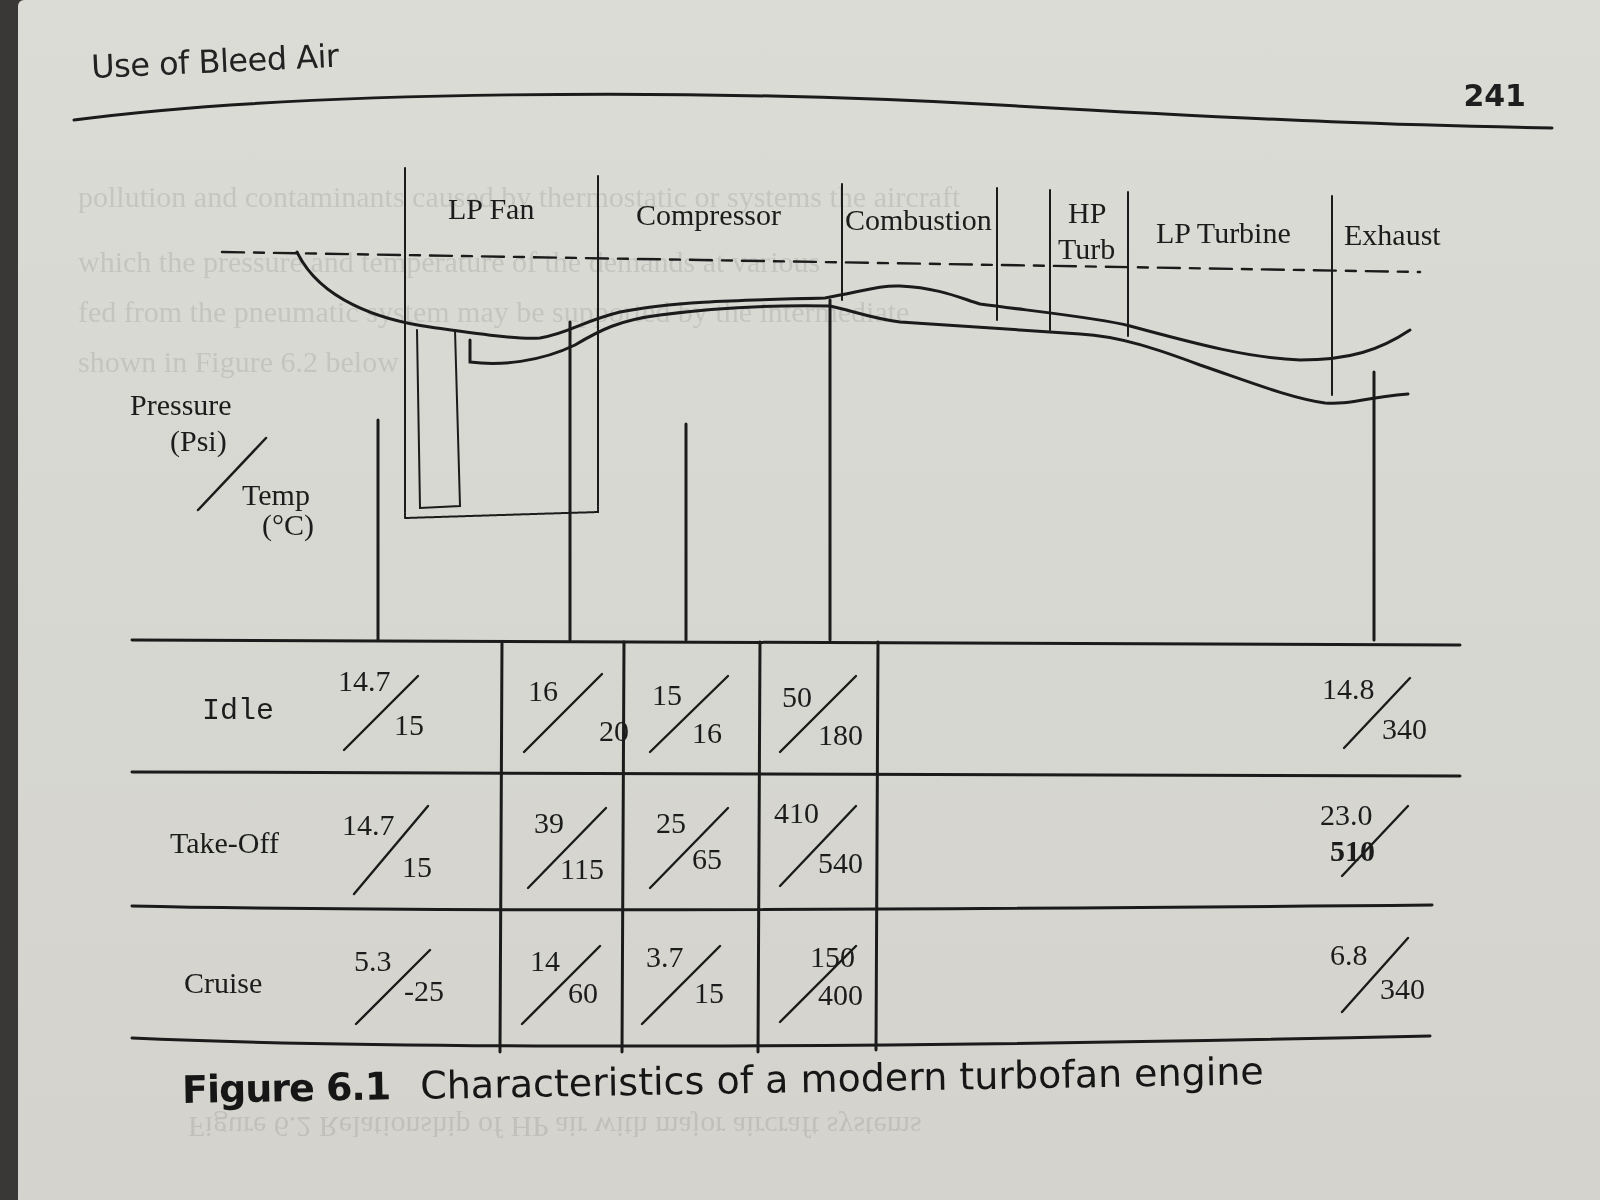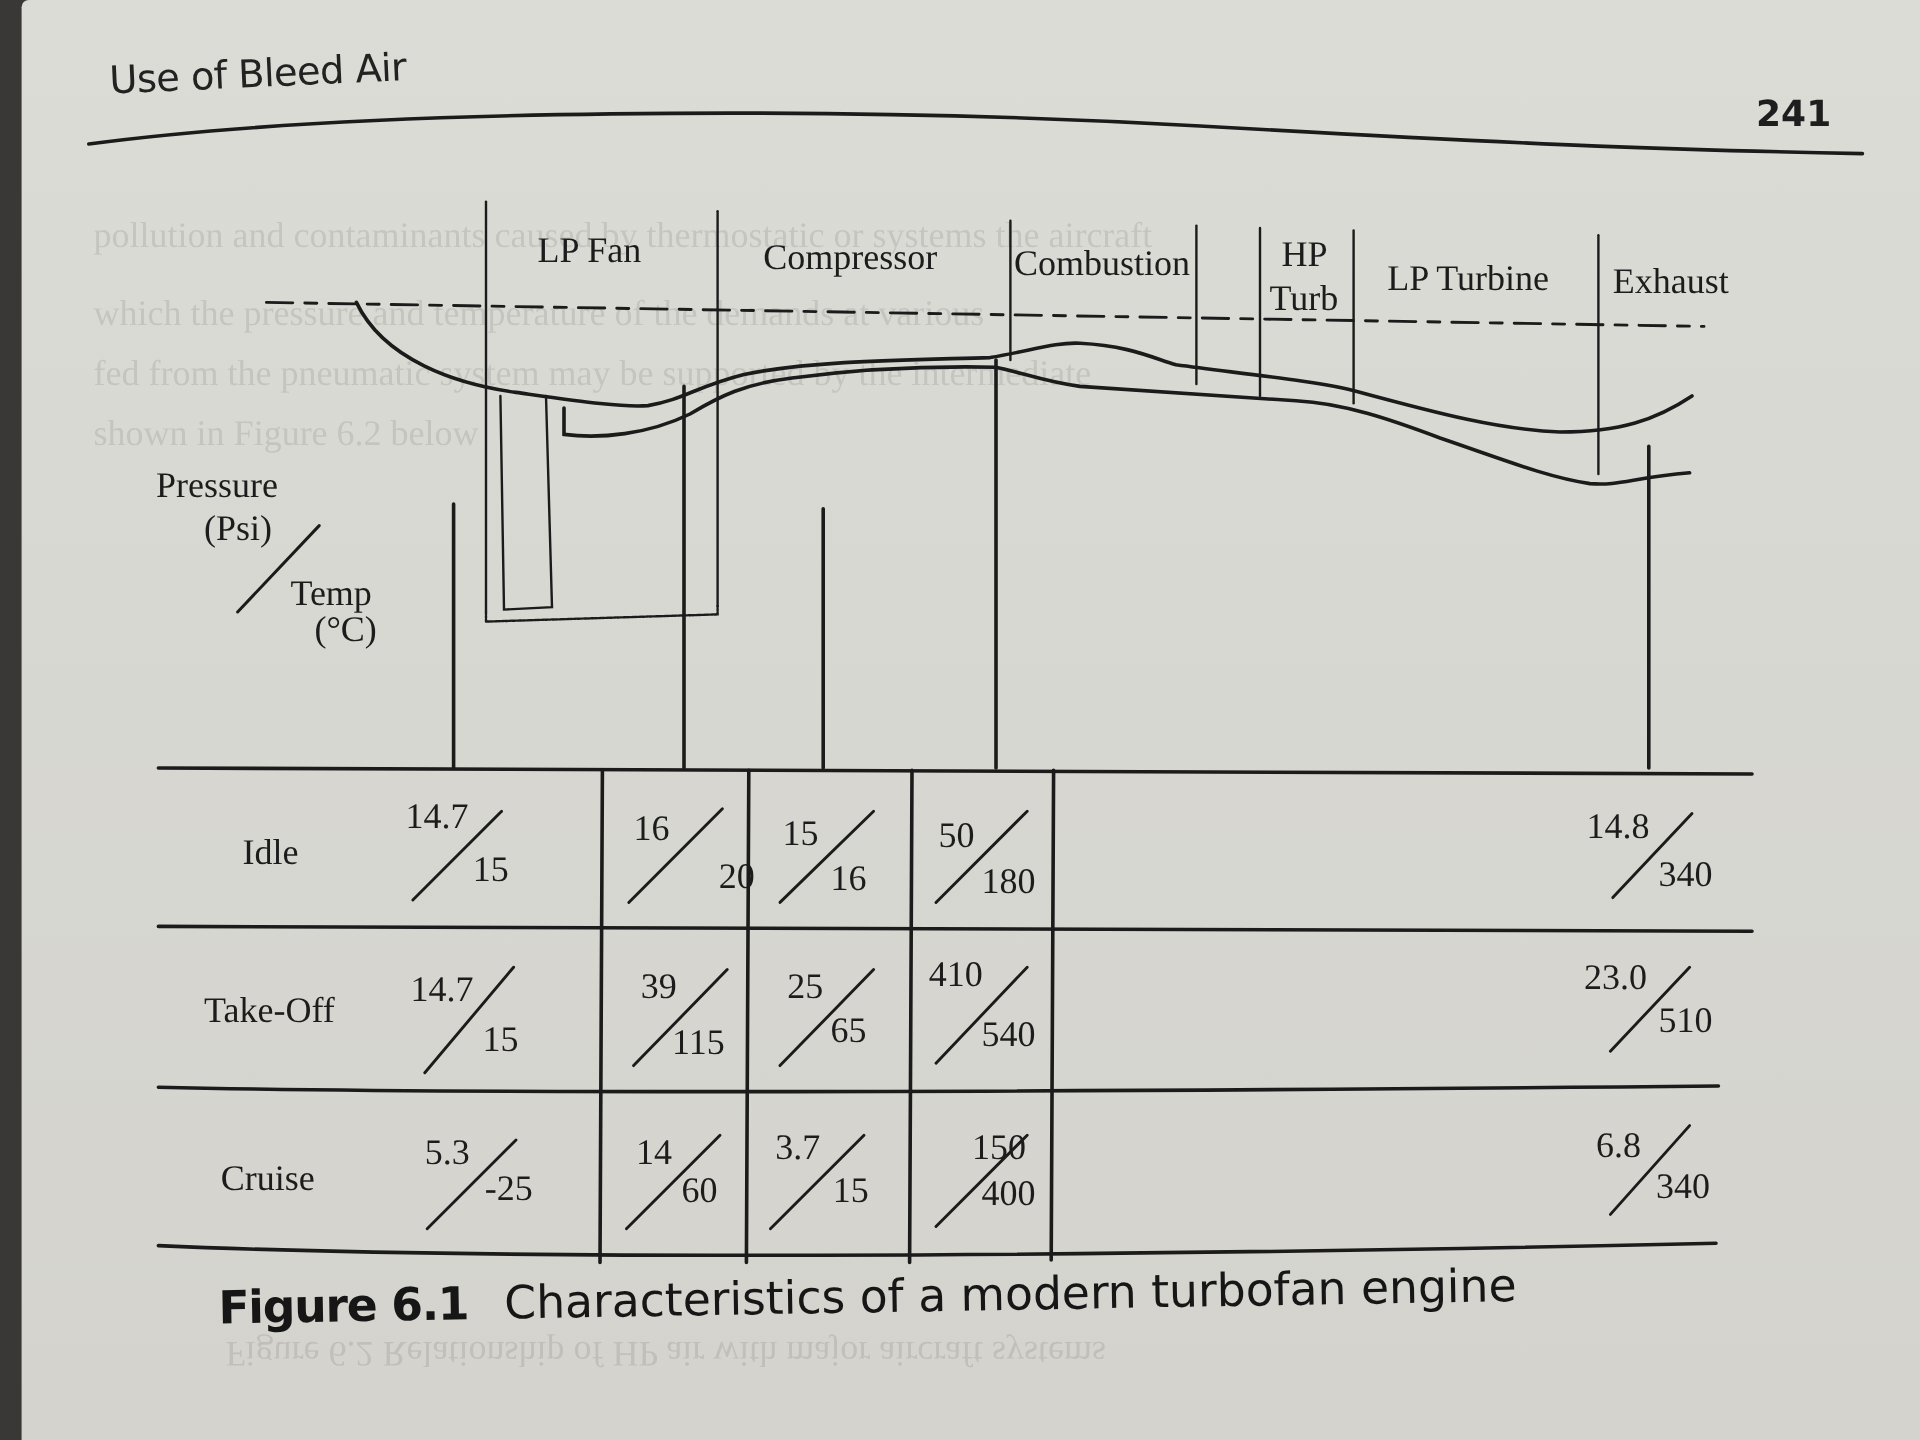--- a/index.html
+++ b/index.html
@@ -122,21 +122,21 @@
 <div class="lbl sec-lbl" style="left:1068px;top:196px;">HP</div>
 <div class="lbl sec-lbl" style="left:1058px;top:232px;">Turb</div>
 <div class="lbl sec-lbl" style="left:1156px;top:216px;text-align:center;">LP Turbine</div>
 <div class="lbl sec-lbl" style="left:1344px;top:218px;text-align:right;">Exhaust</div>
 
 <div class="lbl num" style="left:130px;top:388px;">Pressure</div>
 <div class="lbl num" style="left:170px;top:424px;">(Psi)</div>
 <div class="lbl num" style="left:242px;top:454px;margin-top:24px;">Temp</div>
 <div class="lbl num" style="left:262px;top:508px;">(°C)</div>
 
-<div class="lbl row-lbl" style="left:202px;top:694px;">Idle</div>
+<div class="lbl row-lbl" style="left:202px;top:694px;font-family:Liberation Mono, monospace;">Idle</div>
 <div class="lbl row-lbl" style="left:170px;top:826px;">Take-Off</div>
 <div class="lbl row-lbl" style="left:184px;top:966px;">Cruise</div>
 
 <div class="lbl num" style="left:338px;top:664px;">14.7</div>
 <div class="lbl num" style="left:394px;top:708px;">15</div>
 <div class="lbl num" style="left:528px;top:674px;">16</div>
 <div class="lbl num" style="left:568px;top:714px;margin-left:31px;">20</div>
 <div class="lbl num" style="left:652px;top:678px;">15</div>
 <div class="lbl num" style="left:692px;top:716px;">16</div>
 <div class="lbl num" style="left:782px;top:680px;">50</div>
@@ -146,21 +146,21 @@
 
 <div class="lbl num" style="left:342px;top:808px;">14.7</div>
 <div class="lbl num" style="left:402px;top:850px;">15</div>
 <div class="lbl num" style="left:534px;top:806px;">39</div>
 <div class="lbl num" style="left:560px;top:852px;">115</div>
 <div class="lbl num" style="left:656px;top:806px;">25</div>
 <div class="lbl num" style="left:692px;top:842px;">65</div>
 <div class="lbl num" style="left:774px;top:796px;">410</div>
 <div class="lbl num" style="left:818px;top:846px;">540</div>
 <div class="lbl num" style="left:1320px;top:798px;">23.0</div>
-<div class="lbl num" style="left:1382px;top:834px;">510</div>
+<div class="lbl num" style="left:1330px;top:834px;font-weight:bold;">510</div>
 
 <div class="lbl num" style="left:354px;top:944px;">5.3</div>
 <div class="lbl num" style="left:404px;top:974px;">-25</div>
 <div class="lbl num" style="left:530px;top:944px;">14</div>
 <div class="lbl num" style="left:568px;top:976px;">60</div>
 <div class="lbl num" style="left:646px;top:940px;">3.7</div>
 <div class="lbl num" style="left:694px;top:976px;">15</div>
 <div class="lbl num" style="left:810px;top:940px;">150</div>
 <div class="lbl num" style="left:818px;top:978px;">400</div>
 <div class="lbl num" style="left:1330px;top:938px;">6.8</div>

